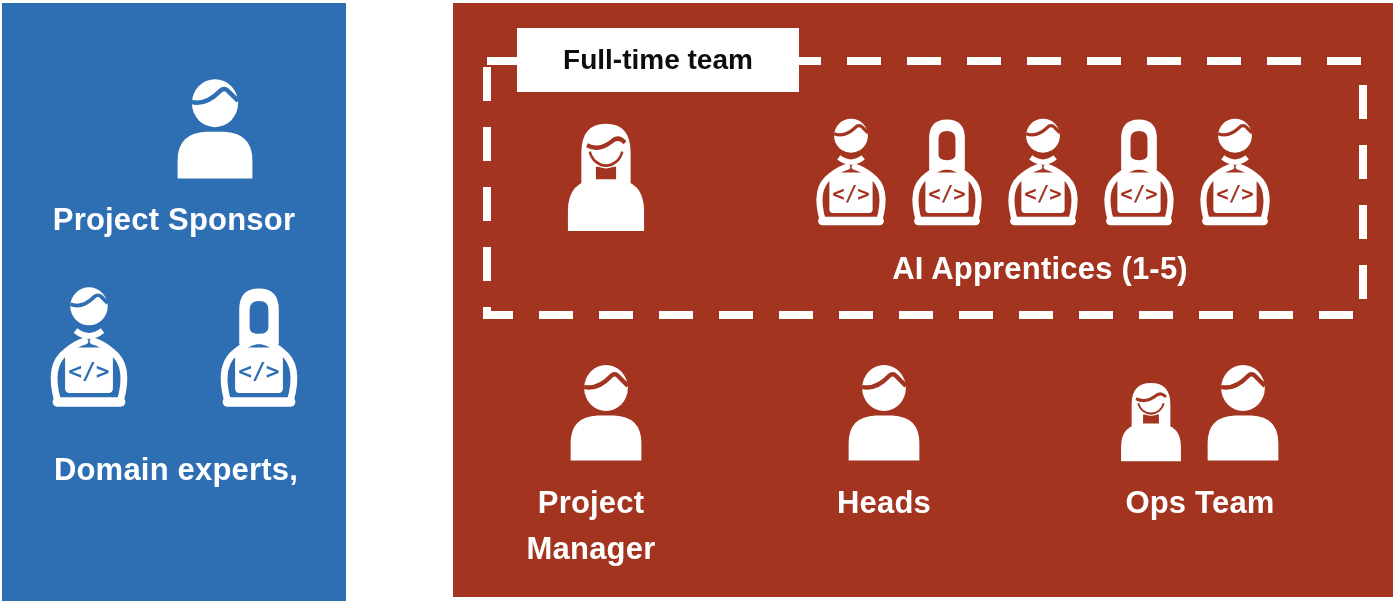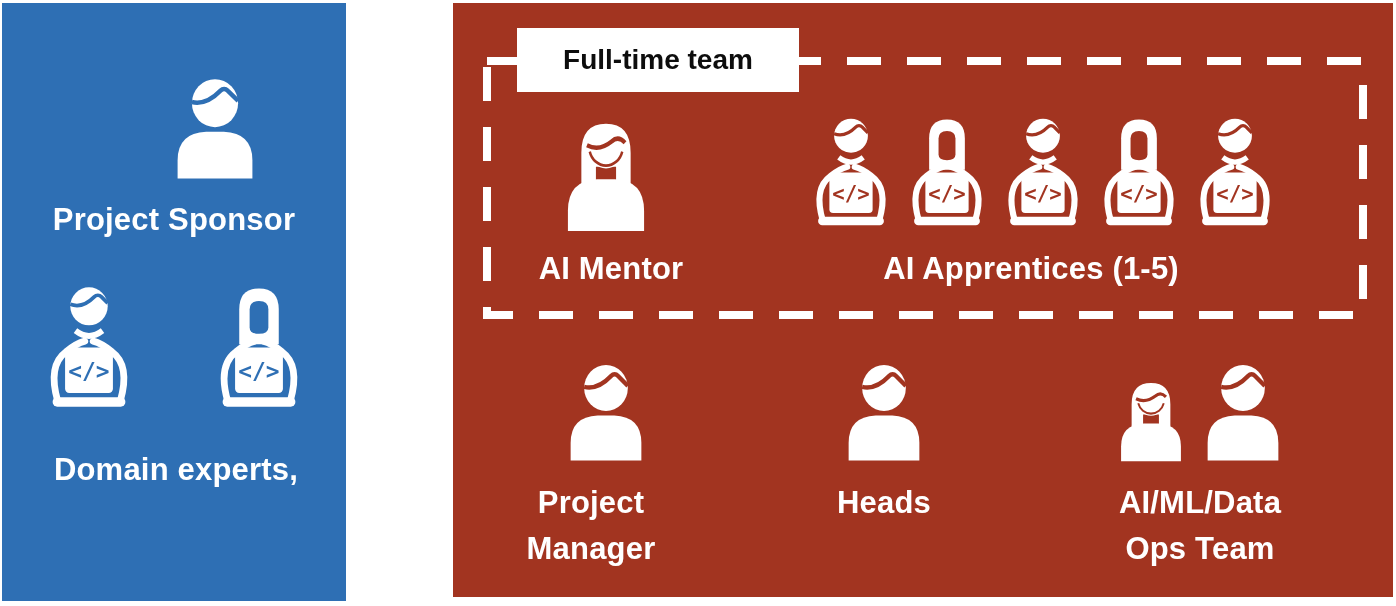--- a/index.html
+++ b/index.html
@@ -54,21 +54,21 @@
   .icon{display:block;}
   
   .sponsor-icon{left:158px;top:66px;}
   .sponsor-label{left:0;right:0;top:194px;}
   .experts-row{left:0;right:0;top:278px;gap:66px;}
   .experts-label{left:0;right:16px;top:444px;padding-left:20px;}
   
   .mentor-icon{left:97px;top:107px;}
   .mentor-label{left:58px;top:243px;width:200px;}
   .apprentices-row{left:351px;top:110px;gap:2px;z-index:2;}
-  .apprentices-label{left:378px;top:243px;width:400px;}
+  .apprentices-label{left:387px;top:243px;width:400px;}
   .pm-icon{left:101px;top:352px;}
   .aieh-icon{left:379px;top:352px;}
   .ops-icons{left:652px;top:352px;width:192px;gap:0;}
   .pm-label{left:18px;top:477px;width:240px;}
   .aieh-label{left:311px;top:477px;width:240px;}
   .ops-label{left:617px;top:477px;width:260px;}
   .defs-hidden{position:absolute;width:0;height:0;overflow:hidden;}
 </style>
 </head>
 <body>
@@ -141,21 +141,20 @@
     <svg class="dashed-box" width="884" height="262">
       <rect x="4" y="4" width="876" height="254" fill="none" stroke="#fff" stroke-width="8" stroke-dasharray="34 26"></rect>
     </svg>
     <div class="fulltime-label">Full-time team</div>
 
     <div class="figure mentor-icon">
       <svg class="icon" width="112" height="126" viewBox="0 0 100 100" preserveAspectRatio="none">
           <use href="#sym-bust-female"></use>
         </svg>
     </div>
-    <div class="label mentor-label">AI Mentor</div>
 
     <div class="figure apprentices-row">
       <svg class="icon" width="94" height="118" viewBox="0 0 100 125" preserveAspectRatio="none">
           <use href="#sym-laptop-male"></use>
         </svg>
       <svg class="icon" width="94" height="118" viewBox="0 0 100 125" preserveAspectRatio="none">
           <use href="#sym-laptop-female"></use>
         </svg>
       <svg class="icon" width="94" height="118" viewBox="0 0 100 125" preserveAspectRatio="none">
           <use href="#sym-laptop-male"></use>
@@ -190,18 +189,17 @@
 
     <div class="figure ops-icons">
       <svg class="icon" width="88" height="92" viewBox="0 0 100 100" preserveAspectRatio="none" style="margin-right:-4px">
           <use href="#sym-bust-female"></use>
         </svg>
       <svg class="icon" width="104" height="110" viewBox="0 0 100 100" preserveAspectRatio="none">
           <use href="#sym-bust-male"></use>
         </svg>
     </div>
     <div class="label ops-label">
-      <div>AI/ML/Data</div>
       <div>Ops Team</div>
     </div>
 
   </section>
 </div>
 
 </body></html>

